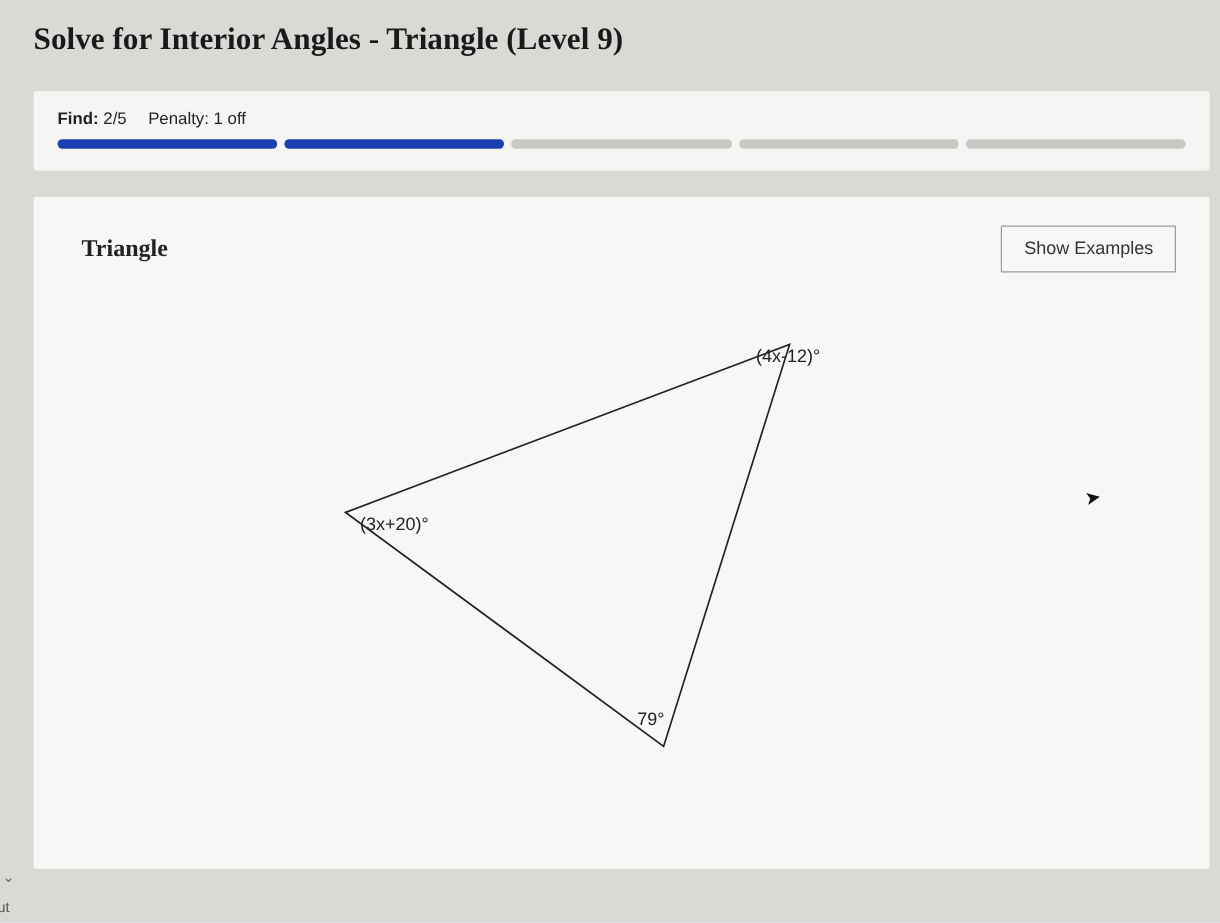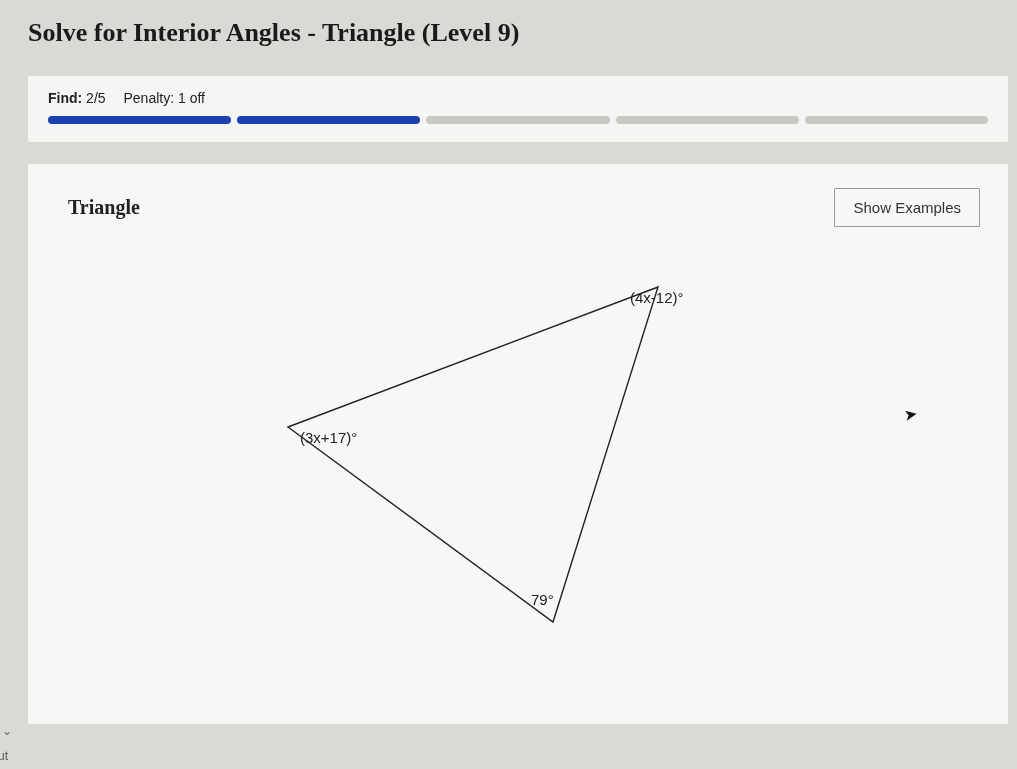--- a/index.html
+++ b/index.html
@@ -166,20 +166,20 @@
   <div class="question-header">
     <div class="question-label">Triangle</div>
     <button class="show-examples">Show Examples</button>
   </div>
 
   <div class="figure-area">
     <svg width="900" height="380">
       <polygon points="220,170 590,30 485,365" fill="none" stroke="#222" stroke-width="1.4"></polygon>
     </svg>
     <div class="angle-label" style="left:530px; top:32px;margin-left:32px;">(4x-12)°</div>
-    <div class="angle-label" style="left:232px; top:172px;">(3x+17)°</div>
+    <div class="angle-label" style="left:232px; top:172px;">(3x+20)°</div>
     <div class="angle-label" style="left:463px; top:334px;">79°</div>
   </div>
 </div>
 
 <div class="chevron">⌄</div>
 <div class="sidebar-fragment">ut</div>
 <div class="cursor">➤</div>
 
 </body></html>

